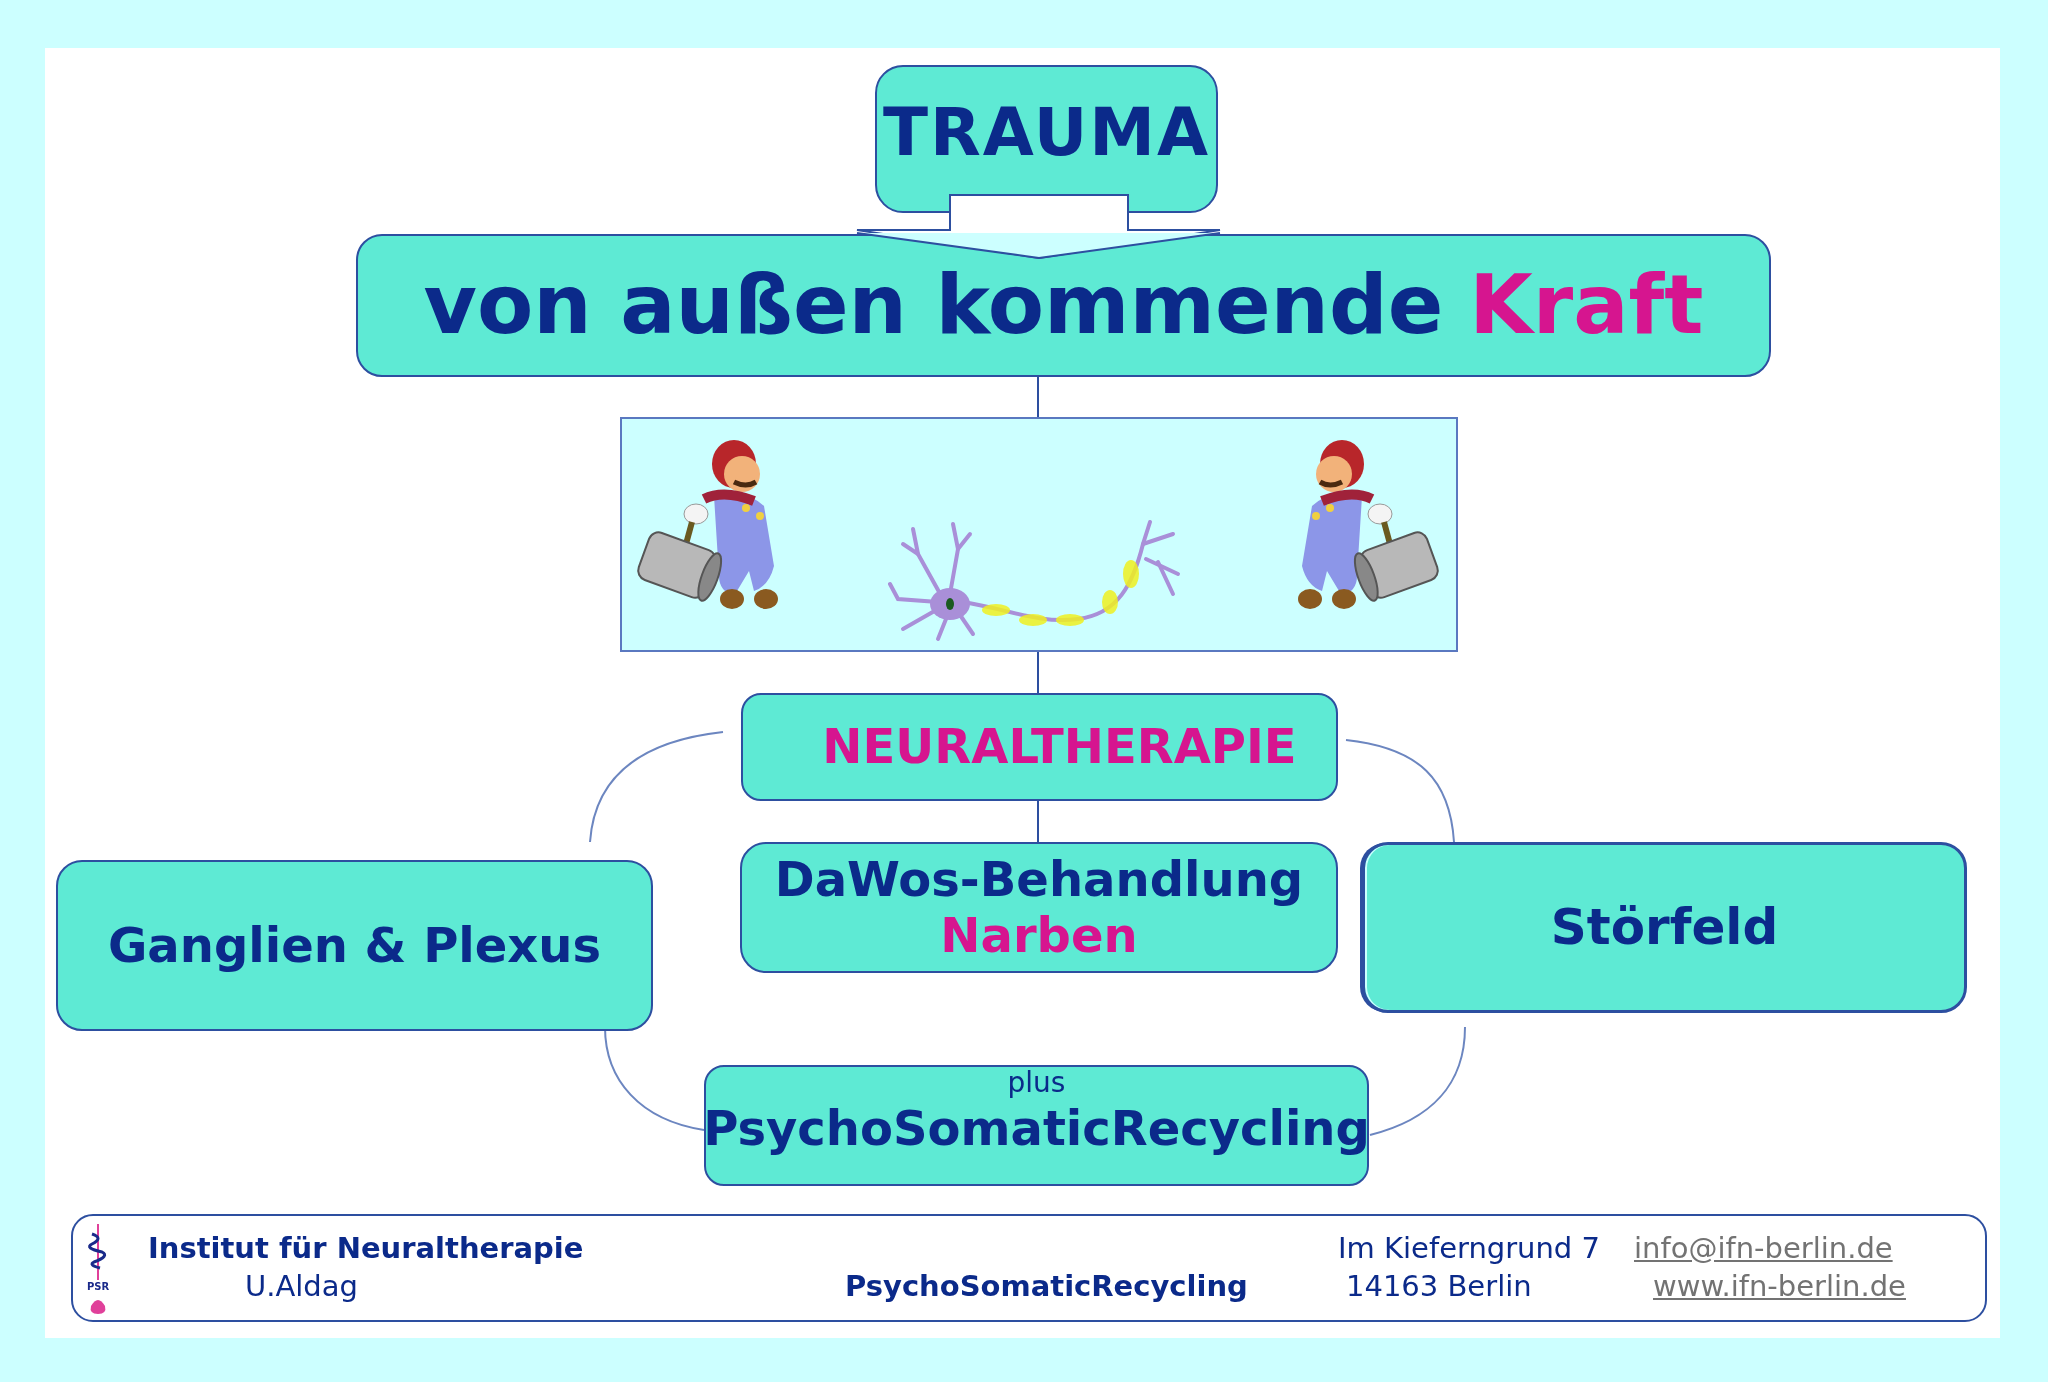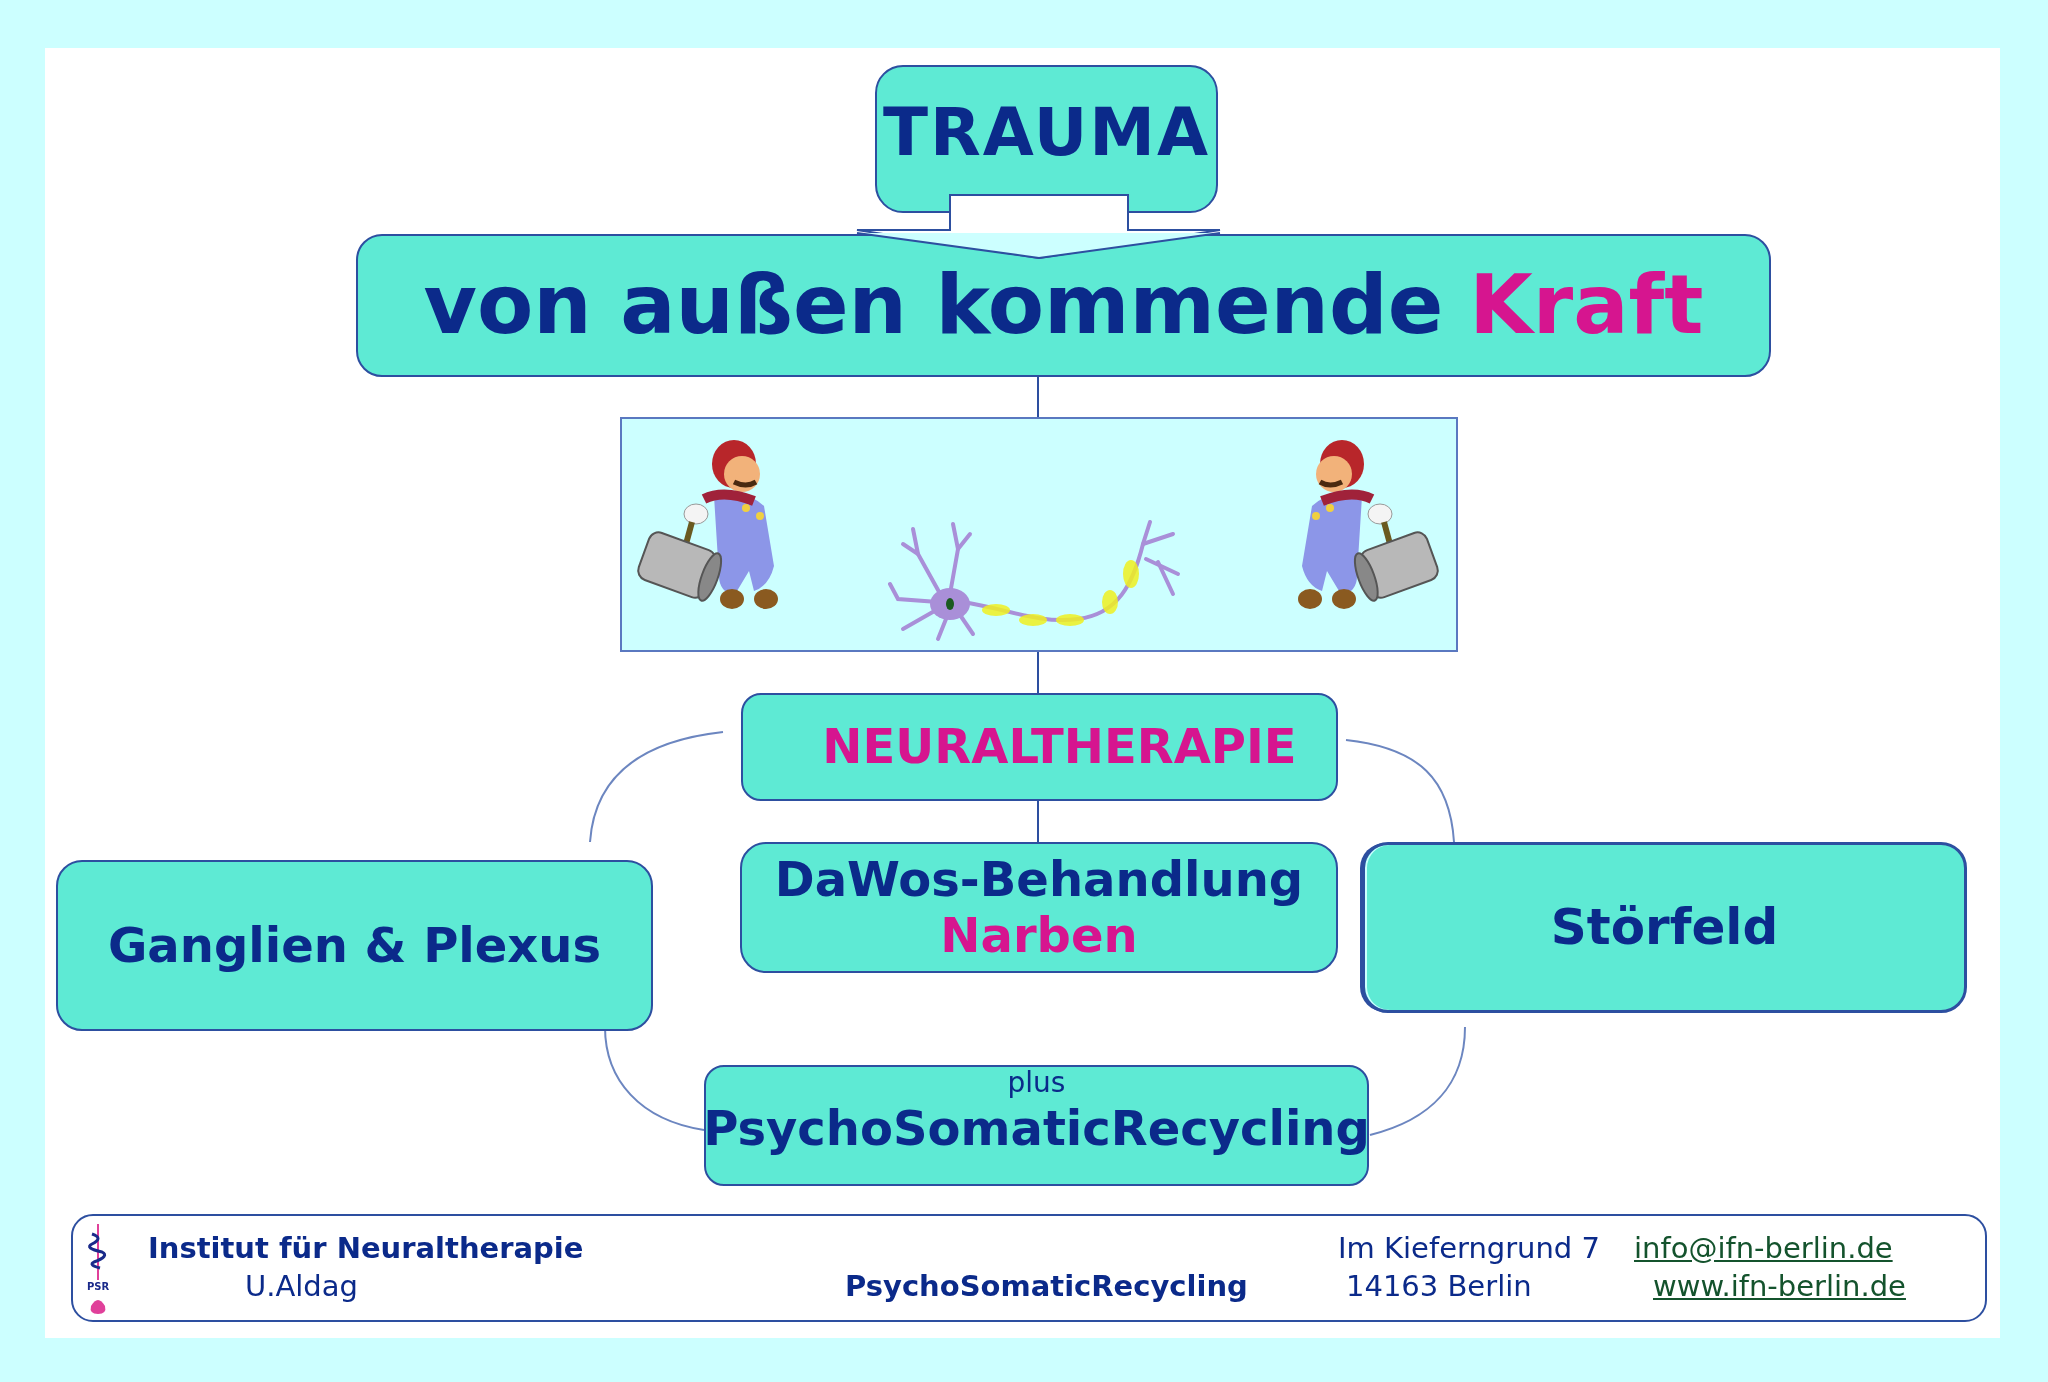--- a/index.html
+++ b/index.html
@@ -15,21 +15,21 @@
   }
   .navy { color:#0b2a8a; }
   .pink { color:#d6158f; }
   svg.lines { position:absolute; left:0; top:0; width:2048px; height:1382px; pointer-events:none; }
   .footer {
     position:absolute; left:71px; top:1214px; width:1916px; height:108px; border:2.5px solid #2d4fa0;
     border-radius:22px; box-sizing:border-box; background:#ffffff;
   }
   .ft { position:absolute; white-space:nowrap; color:#0b2a8a; font-size:29px; }
   .ft.b { font-weight:bold; }
-  .ft a { color:#14532d; text-decoration:underline; }
+  .ft a { color:#737373; text-decoration:underline; }
 </style>
 </head>
 <body>
 
 <div class="panel"></div>
 
 <svg class="lines" viewBox="0 0 2048 1382">
 
   <line x1="1038" y1="377" x2="1038" y2="417" stroke="#2d4fa0" stroke-width="2"></line>
   <line x1="1038" y1="652" x2="1038" y2="693" stroke="#2d4fa0" stroke-width="2"></line>

